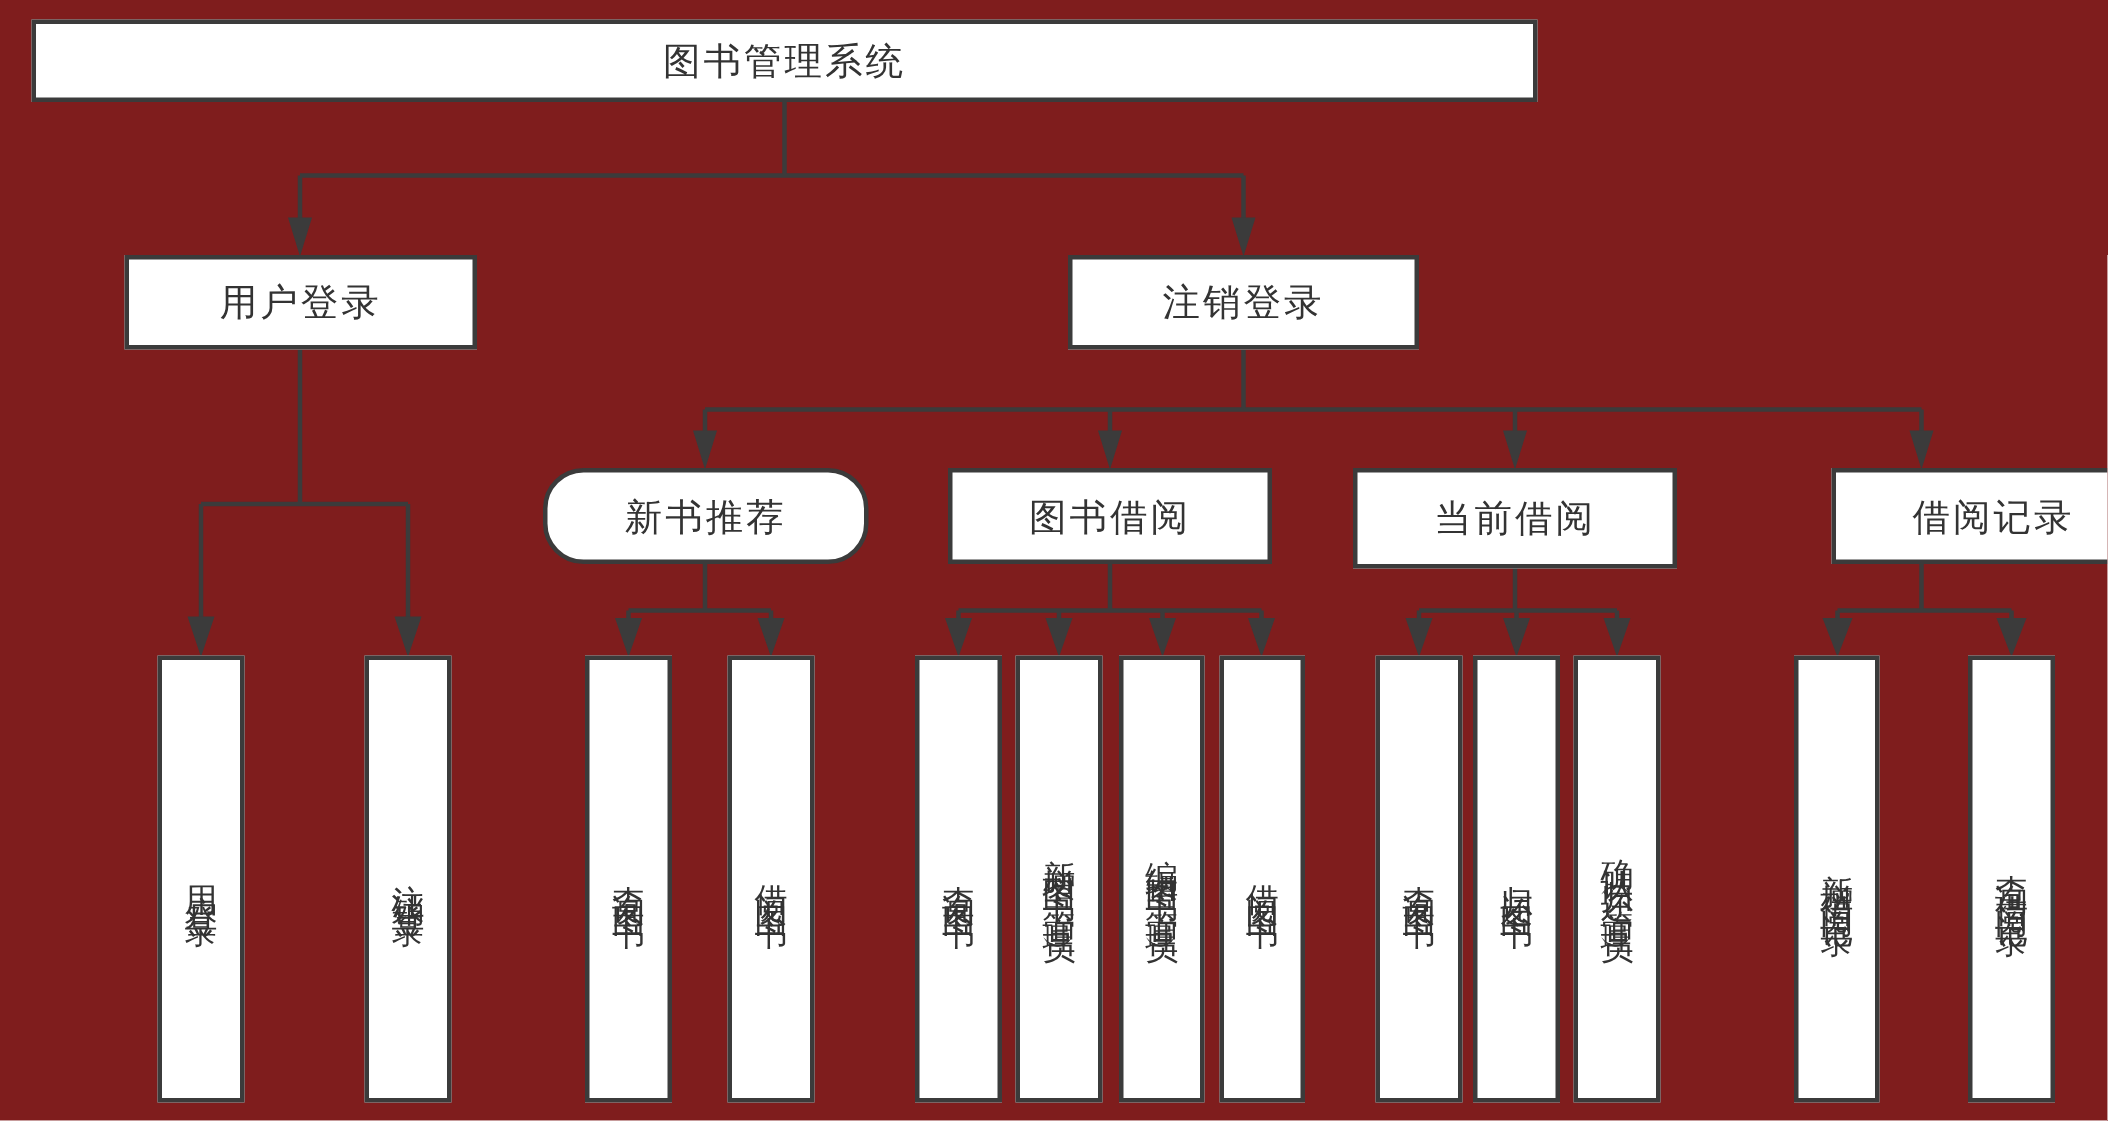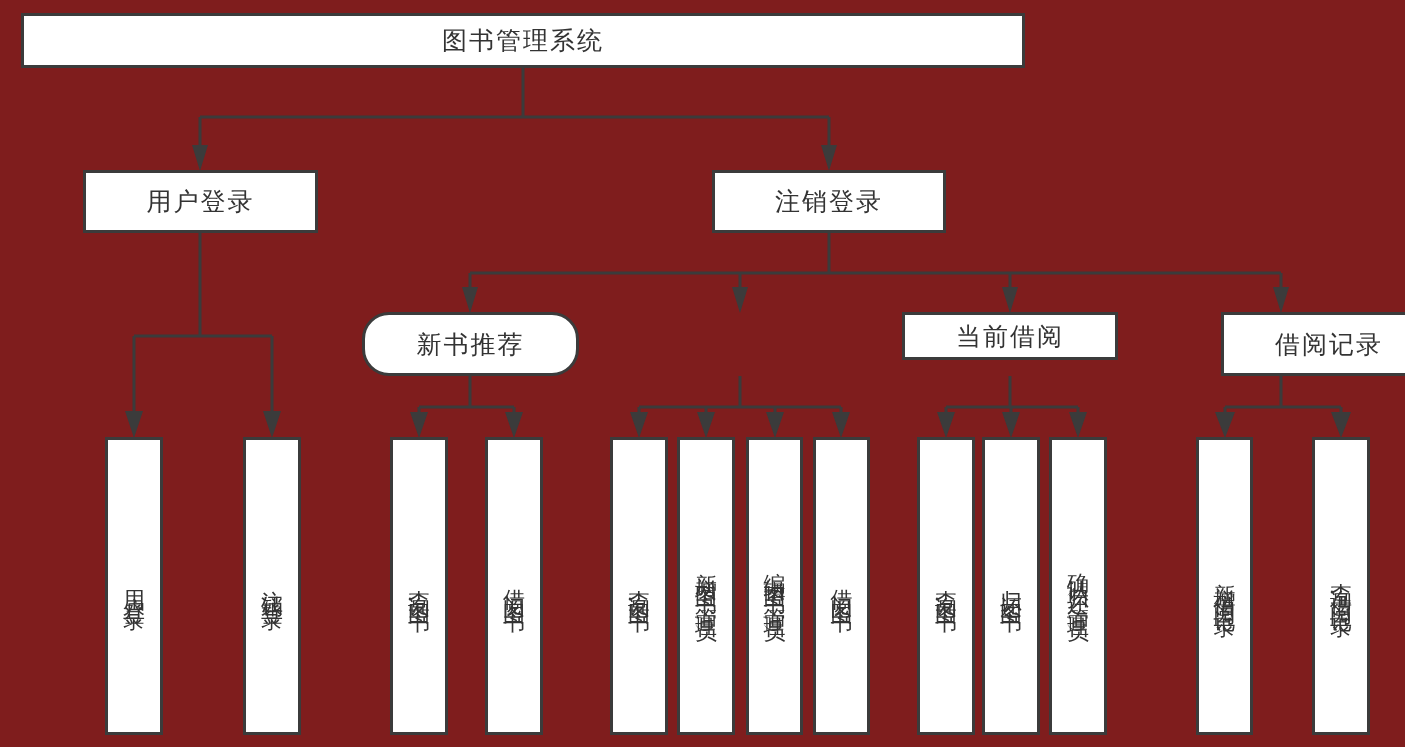--- a/index.html
+++ b/index.html
@@ -117,21 +117,22 @@
       <polygon points="1331,412 1351,412 1341,438"></polygon>
     </g>
   </svg>
 
   <div class="box h-box" style="left:21px; top:13px; width:1004px; height:55px;">图书管理系统</div>
 
   <div class="box h-box" style="left:83px; top:170px; width:235px; height:63px;">用户登录</div>
   <div class="box h-box" style="left:712px; top:170px; width:234px; height:63px;">注销登录</div>
 
   <div class="box h-box" style="left:362px; top:312px; width:217px; height:64px;border-radius:27px;">新书推荐</div>
-  <div class="box h-box" style="left:902px; top:312px; width:216px; height:48px;">当前借阅</div>
+  <div class="box h-box" style="left:632px; top:312px; width:216px; height:64px;">图书借阅</div>
+  <div class="box h-box" style="left:902px; top:312px; width:216px; height:67px;">当前借阅</div>
   <div class="box h-box" style="left:1173px; top:312px; width:216px; height:64px;margin-left:48px;">借阅记录</div>
 
   <div class="box leaf" style="left:105px; top:437px; width:58px; height:298px;">用户登录</div>
   <div class="box leaf" style="left:243px; top:437px; width:58px; height:298px;">注销登录</div>
 
   <div class="box leaf" style="left:390px; top:437px; width:58px; height:298px;">查询图书</div>
   <div class="box leaf" style="left:485px; top:437px; width:58px; height:298px;">借阅图书</div>
 
   <div class="box leaf" style="left:610px; top:437px; width:58px; height:298px;">查询图书</div>
   <div class="box leaf" style="left:677px; top:437px; width:58px; height:298px;">新增图书（管理员）</div>

